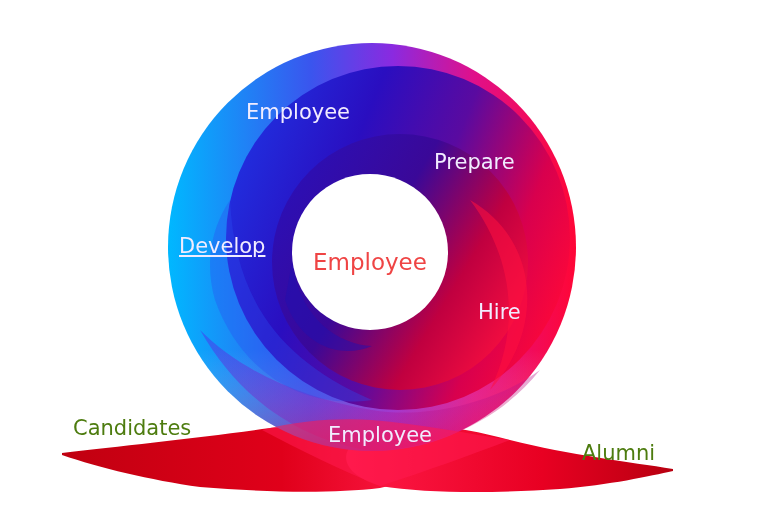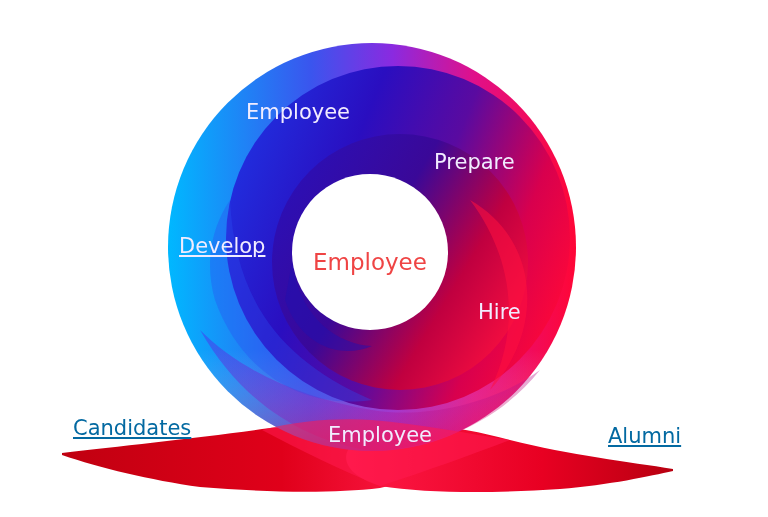--- a/index.html
+++ b/index.html
@@ -1,20 +1,20 @@
 <!DOCTYPE html>
 <html><head>
 <meta charset="utf-8">
 <style>
   html, body { margin: 0; padding: 0; background: #ffffff; }
   body { width: 768px; height: 517px; overflow: hidden; position: relative; font-family: "DejaVu Sans", sans-serif; }
   #diagram { position: absolute; left: 0; top: 0; width: 768px; height: 517px; }
   .lbl { position: absolute; white-space: nowrap; line-height: 1; }
   .lbl-light { color: #f1ecff; font-size: 21px; }
-  .lbl-dark { color: #0369a1; font-size: 21px; text-decoration: underline; }
+  .lbl-dark { color: #4d7c0f; font-size: 21px; }
   .lbl-center { color: #ef4444; font-size: 23px; margin-top: 11px; }
 </style>
 </head>
 <body>
 
 <svg id="diagram" viewBox="0 0 768 517" xmlns="http://www.w3.org/2000/svg">
   <defs>
     <linearGradient id="gOuter" x1="0" y1="0.5" x2="1" y2="0.5">
       <stop offset="0" stop-color="#00b8ff"></stop>
       <stop offset="0.35" stop-color="#3a55ee"></stop>
@@ -79,13 +79,13 @@
   <circle cx="370" cy="252" r="78" fill="#ffffff"></circle>
 </svg>
 
 <span class="lbl lbl-light" style="left:246px; top:102px;">Employee</span>
 <span class="lbl lbl-light" style="left:434px; top:152px;">Prepare</span>
 <span class="lbl lbl-light" style="left:179px; top:236px;text-decoration:underline;">Develop</span>
 <span class="lbl lbl-light" style="left:478px; top:302px;">Hire</span>
 <span class="lbl lbl-light" style="left:328px; top:425px;">Employee</span>
 <span class="lbl lbl-center" style="left:313px; top:240px;">Employee</span>
 <span class="lbl lbl-dark" style="left:73px; top:418px;">Candidates</span>
-<span class="lbl lbl-dark" style="left:582px; top:426px;margin-left:26px;">Alumni</span>
+<span class="lbl lbl-dark" style="left:582px; top:443px;">Alumni</span>
 
 </body></html>

